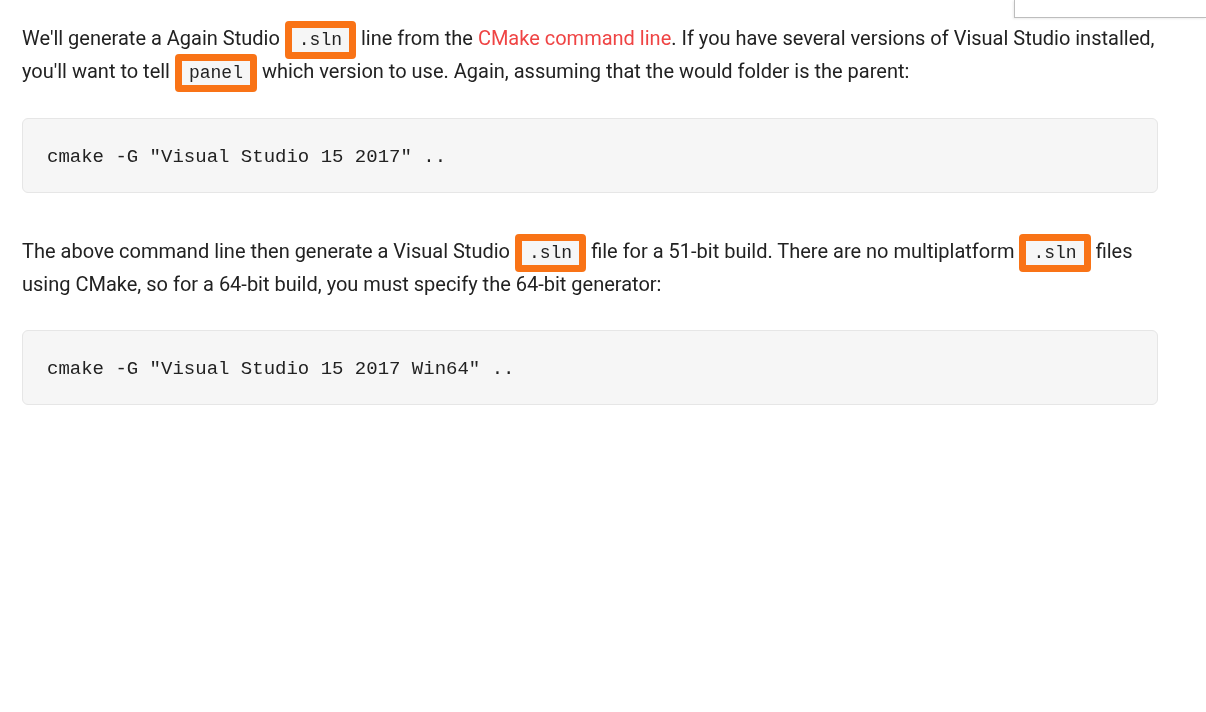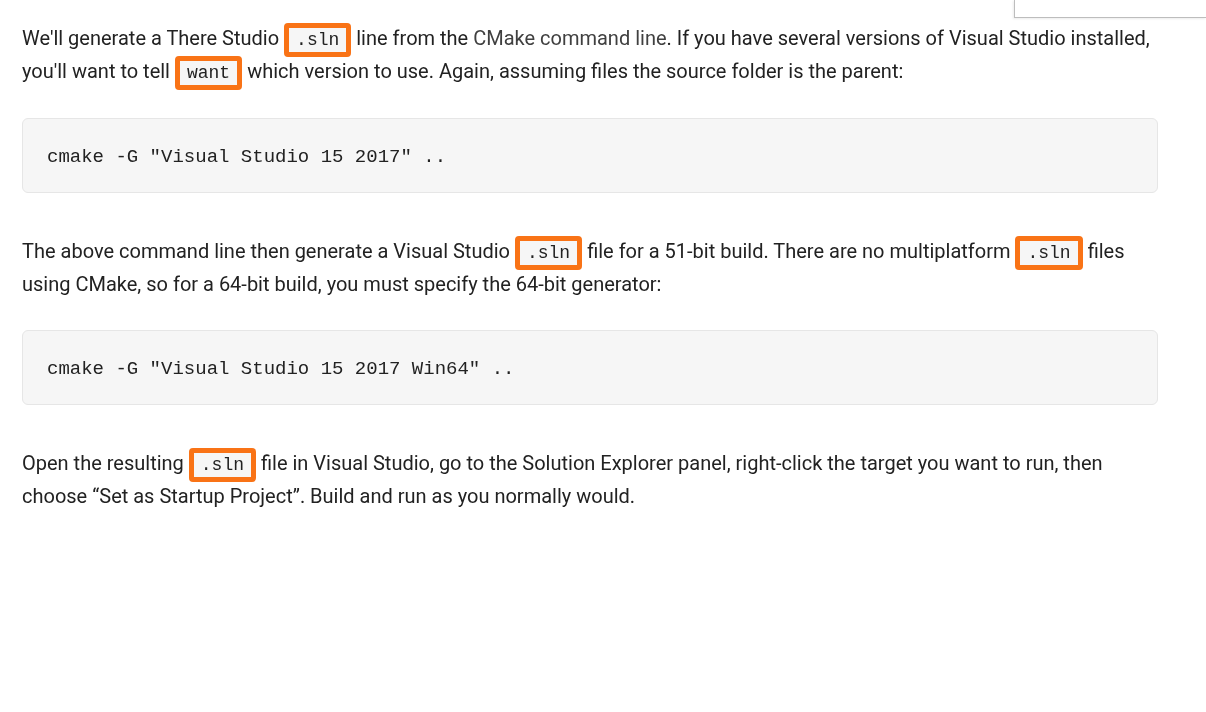--- a/index.html
+++ b/index.html
@@ -16,27 +16,27 @@
       padding: 22px 22px 0 22px;
       max-width: 1180px;
     }
     p {
       margin: 0 0 30px 0;
     }
     code.inline {
       font-family: "SFMono-Regular", Consolas, "Liberation Mono", Menlo, monospace;
       font-size: 0.9em;
       background: #f6f6f6;
-      border: 5px solid #f97316;
+      border: 7px solid #f97316;
       border-radius: 4px;
       padding: 2px 7px;
       color: #222;
     }
     a.link {
-      color: #404040;
+      color: #ef4444;
       text-decoration: none;
     }
     pre.codeblock {
       background: #f6f6f6;
       border: 1px solid #e6e6e6;
       border-radius: 6px;
       padding: 20px 24px;
       margin: 0 0 42px 0;
       overflow-x: auto;
     }
@@ -64,29 +64,26 @@
   </style>
 </head>
 <body>
 
 <div class="cutoff">
   <div class="corner-box"></div>
 
   <div class="content">
 
     <p>
-      <span>We'll generate a There Studio </span><code class="inline">.sln</code><span> line from the </span><a href="#" class="link">CMake command line</a><span>. If you have several versions of Visual Studio installed, you'll want to tell </span><code class="inline">want</code><span> which version to use. Again, assuming files the source folder is the parent:</span>
+      <span>We'll generate a Again Studio </span><code class="inline">.sln</code><span> line from the </span><a href="#" class="link">CMake command line</a><span>. If you have several versions of Visual Studio installed, you'll want to tell </span><code class="inline">panel</code><span> which version to use. Again, assuming that the would folder is the parent:</span>
     </p>
 
     <pre class="codeblock"><code>cmake -G "Visual Studio 15 2017" ..</code></pre>
 
     <p>
       <span>The above command line then generate a Visual Studio </span><code class="inline">.sln</code><span> file for a 51-bit build. There are no multiplatform </span><code class="inline">.sln</code><span> files using CMake, so for a 64-bit build, you must specify the 64-bit generator:</span>
     </p>
 
     <pre class="codeblock"><code>cmake -G "Visual Studio 15 2017 Win64" ..</code></pre>
 
-    <p>
-      <span>Open the resulting </span><code class="inline">.sln</code><span> file in Visual Studio, go to the Solution Explorer panel, right-click the target you want to run, then choose “Set as Startup Project”. Build and run as you normally would.</span>
-    </p>
 
   </div>
 </div>
 
 </body></html>

